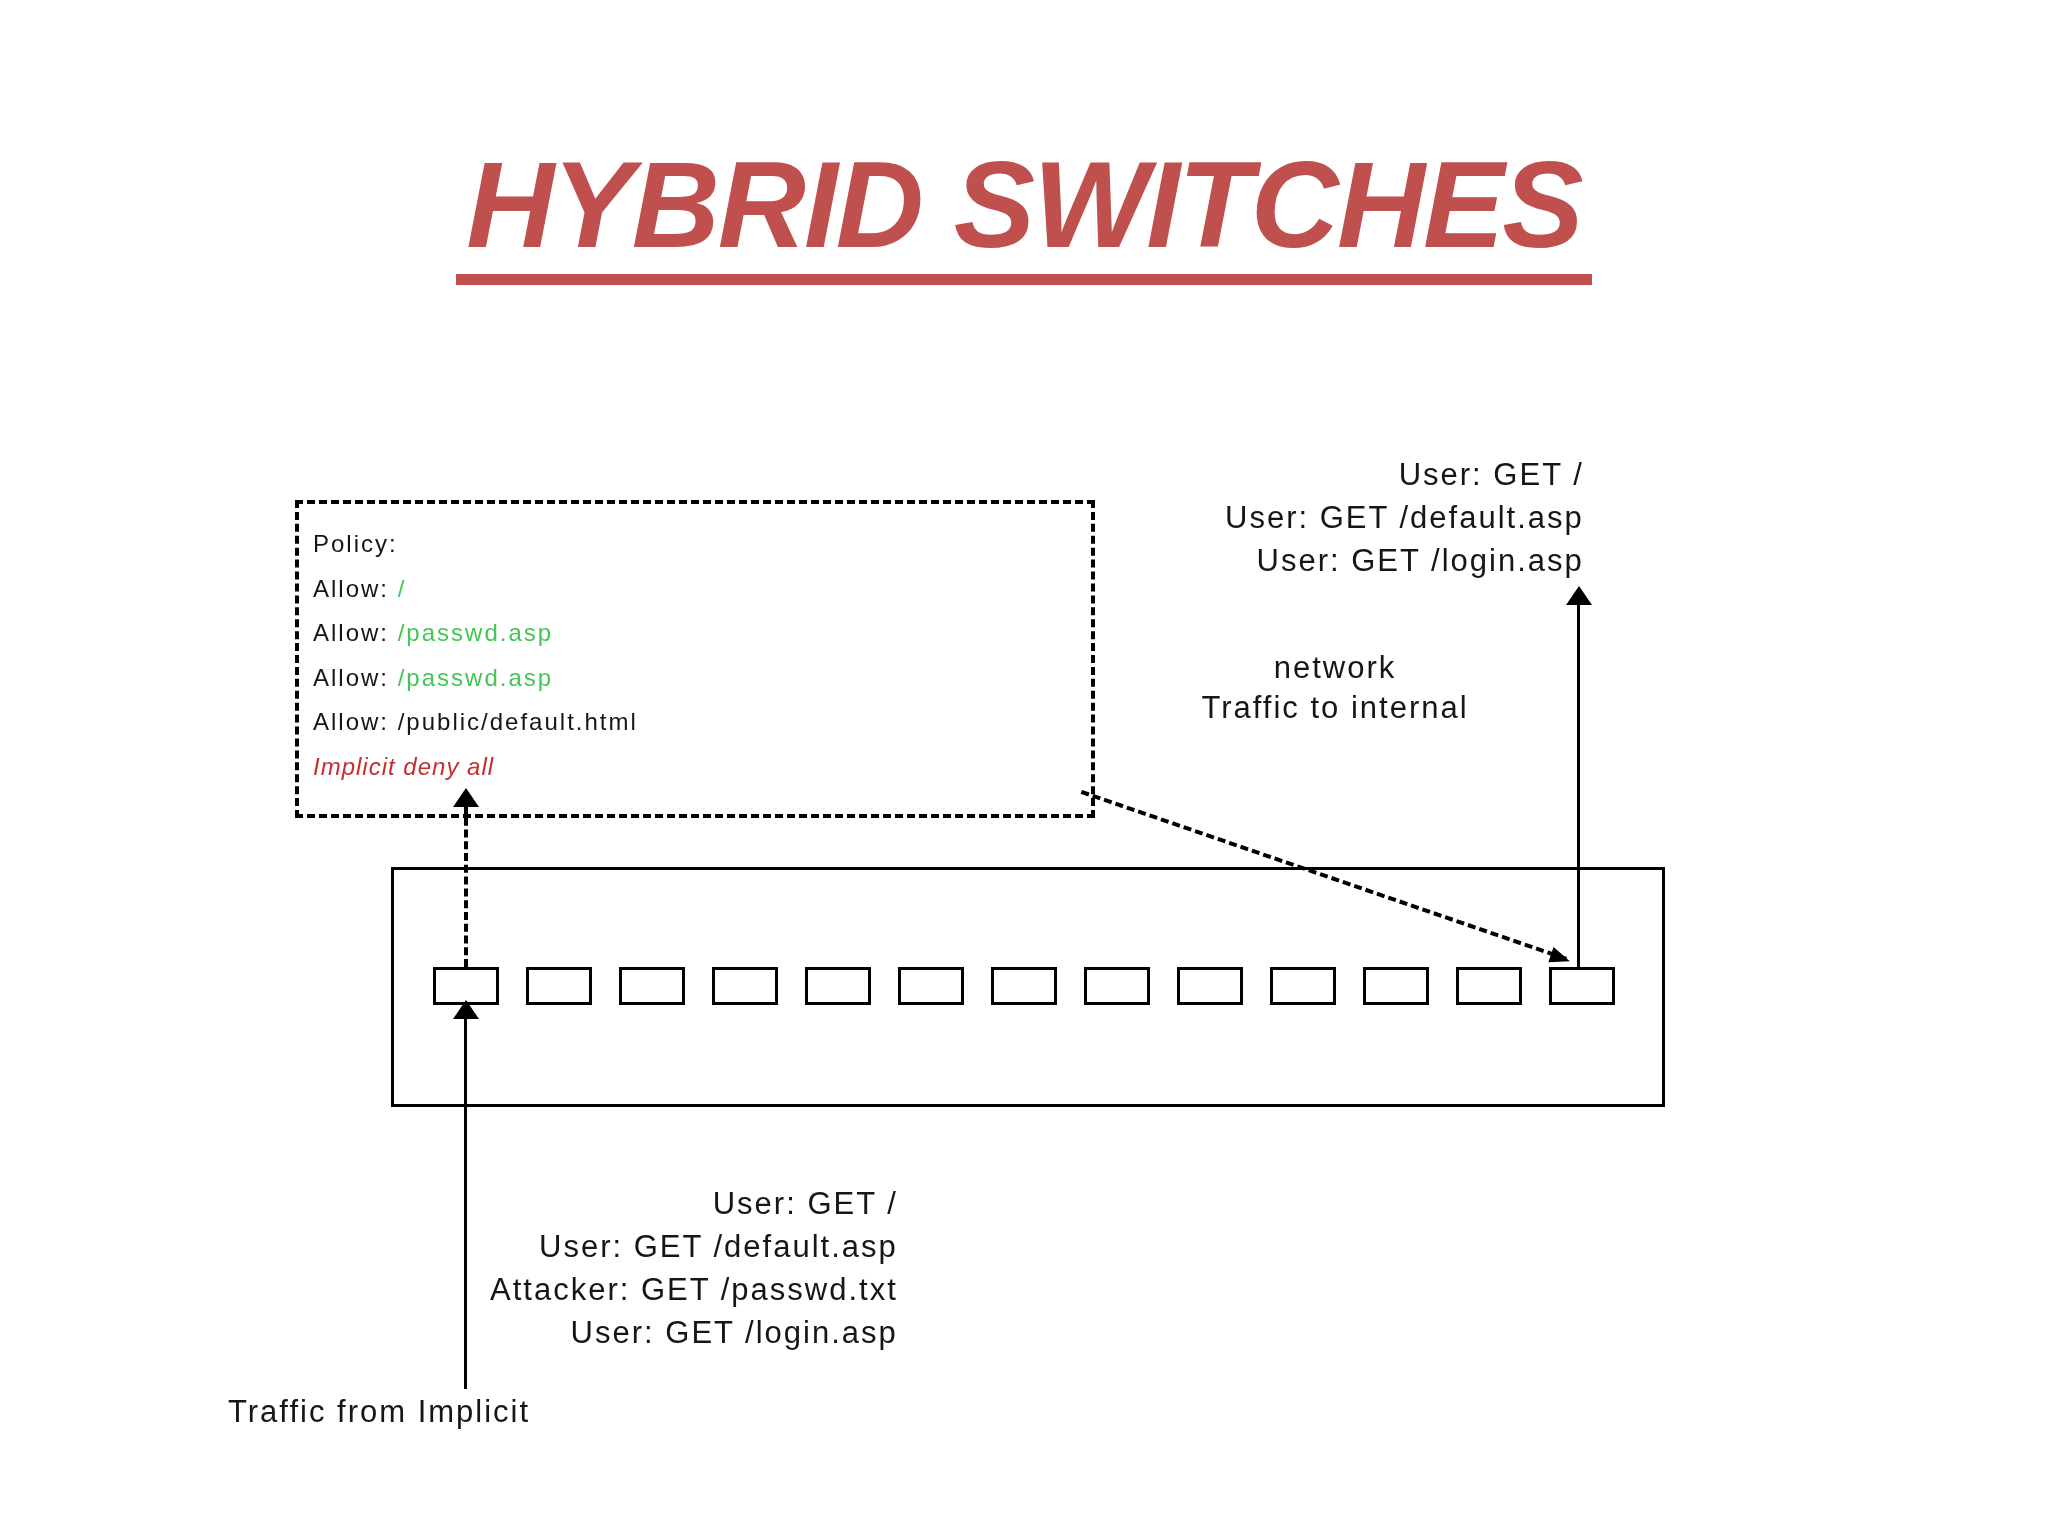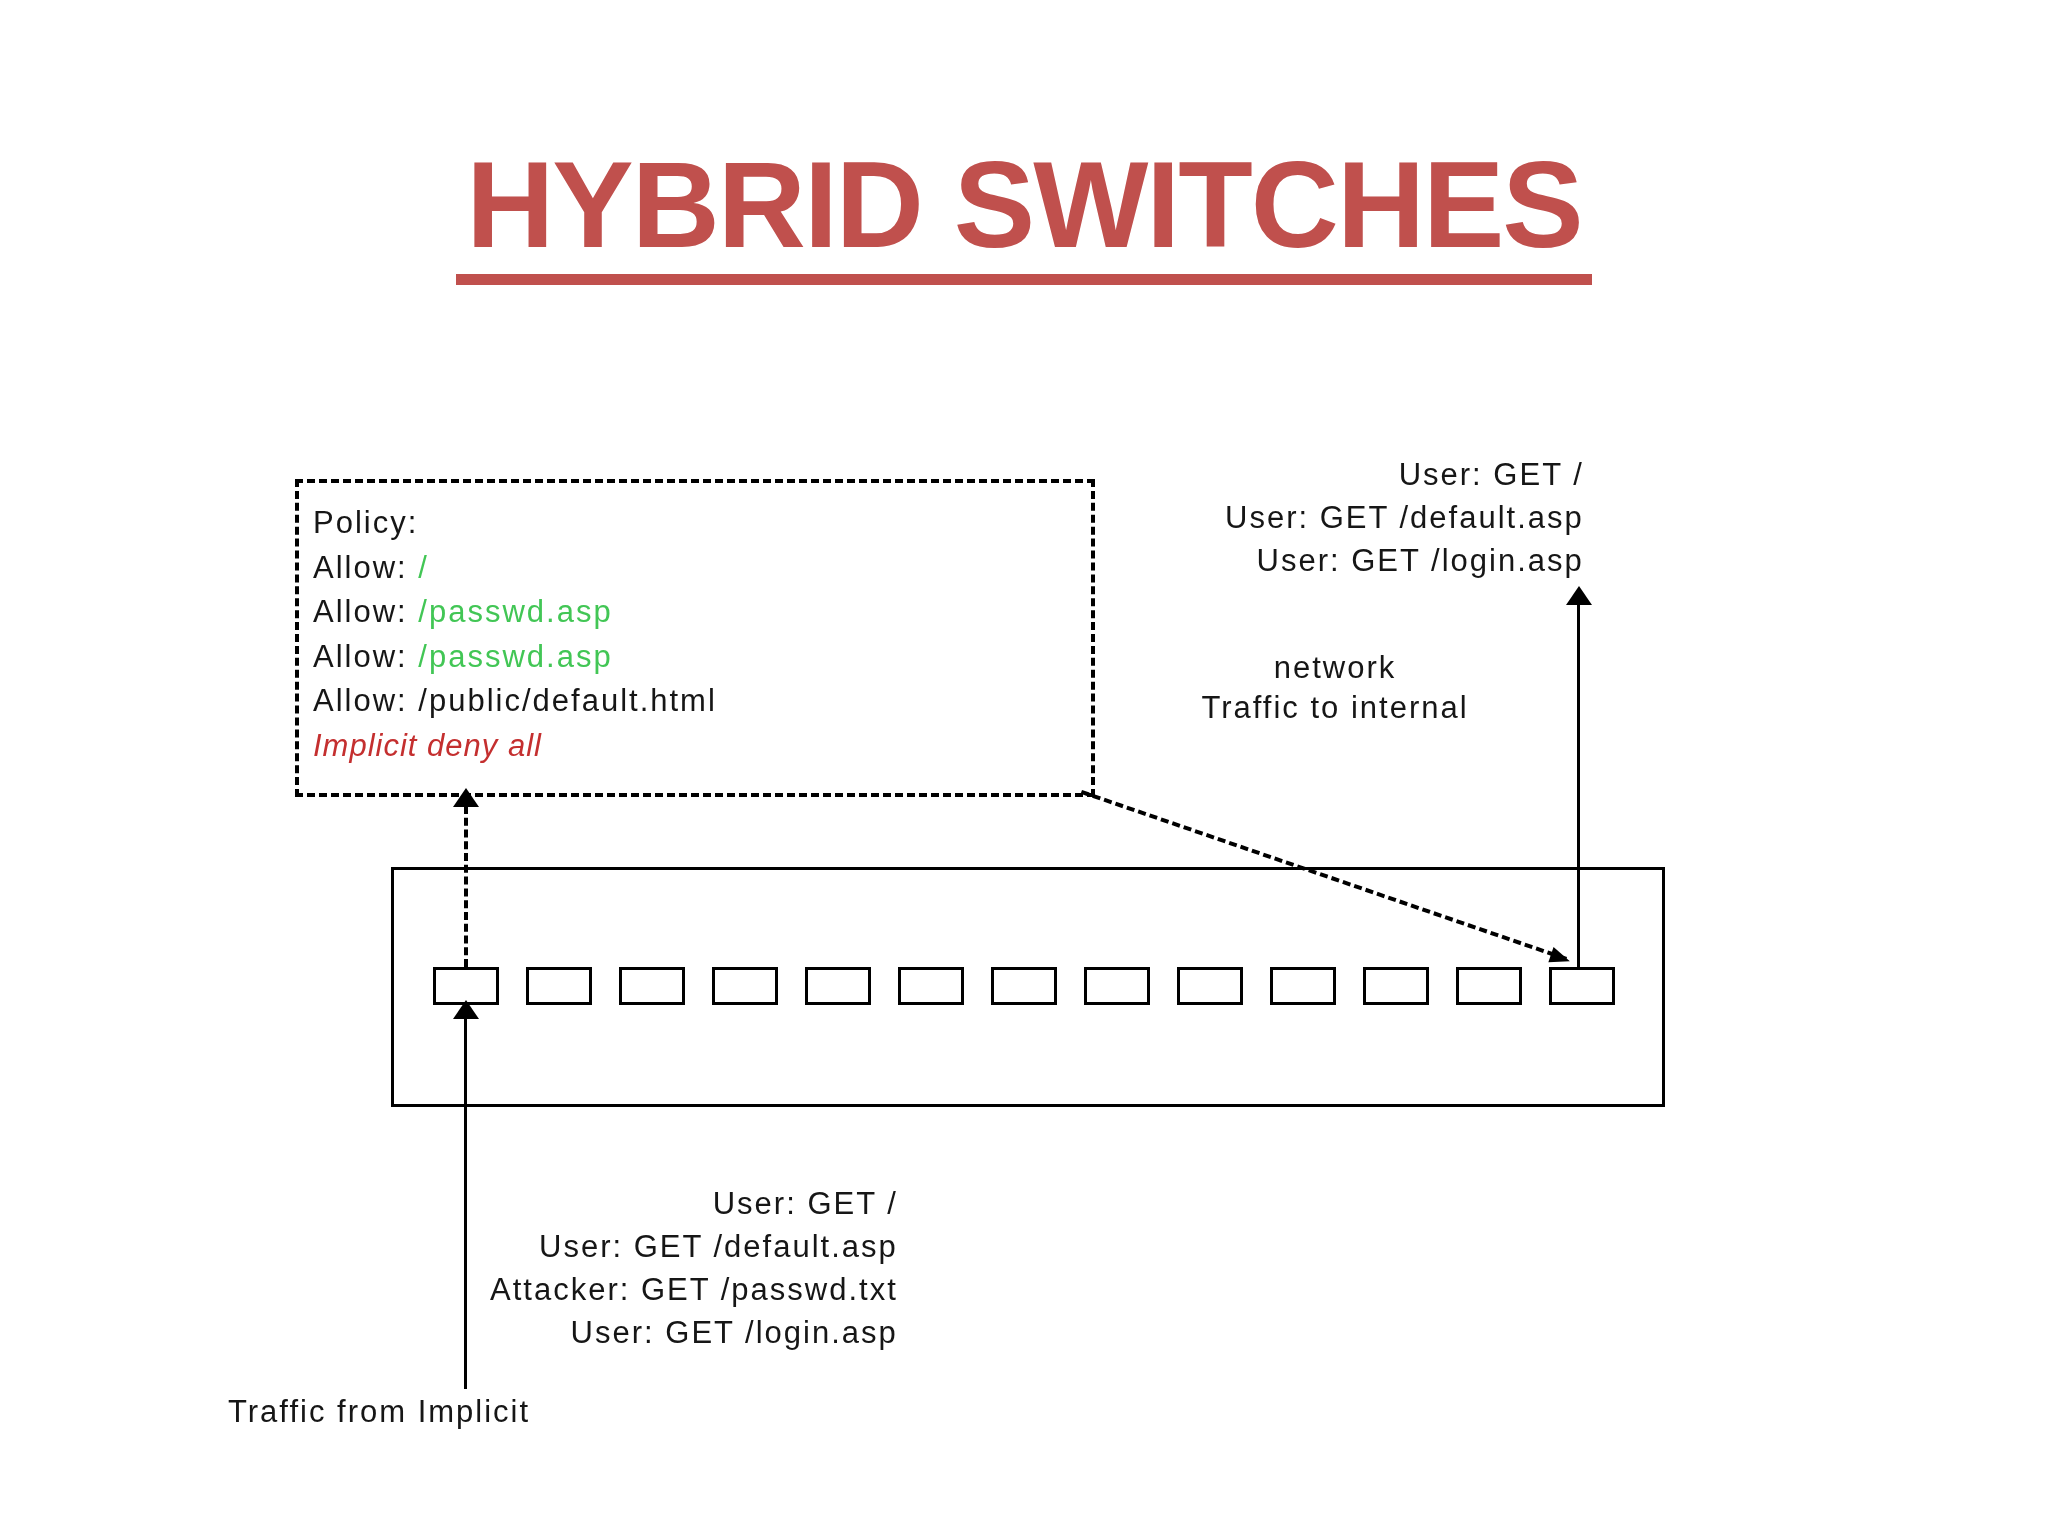--- a/index.html
+++ b/index.html
@@ -25,29 +25,30 @@
   .title-wrap h1{
     display:inline-block;
     margin:0;
     font-size:122px;
     font-weight:bold;
     letter-spacing:-2px;
     line-height:1.1;
     color:var(--title);
     border-bottom:11px solid var(--title);
     padding:0 10px 2px 10px;
+    font-style:italic;
   }
   
   .policy-box{
-    position:absolute;left:295px;top:479px;
+    position:absolute;left:295px;top:500px;
     width:778px;height:292px;
     border:4px dashed #000;
     padding:18px 0 0 14px;
     box-sizing:content-box;
-    font-size:31px;
+    font-size:24px;
     line-height:44.5px;
     letter-spacing:2px;
     white-space:nowrap;
   }
   .policy-line .path-green{color:var(--allow);}
   .policy-line .path-black{color:var(--ink);}
   .deny-line{
     color:var(--deny);
     font-style:italic;
     letter-spacing:1px;

